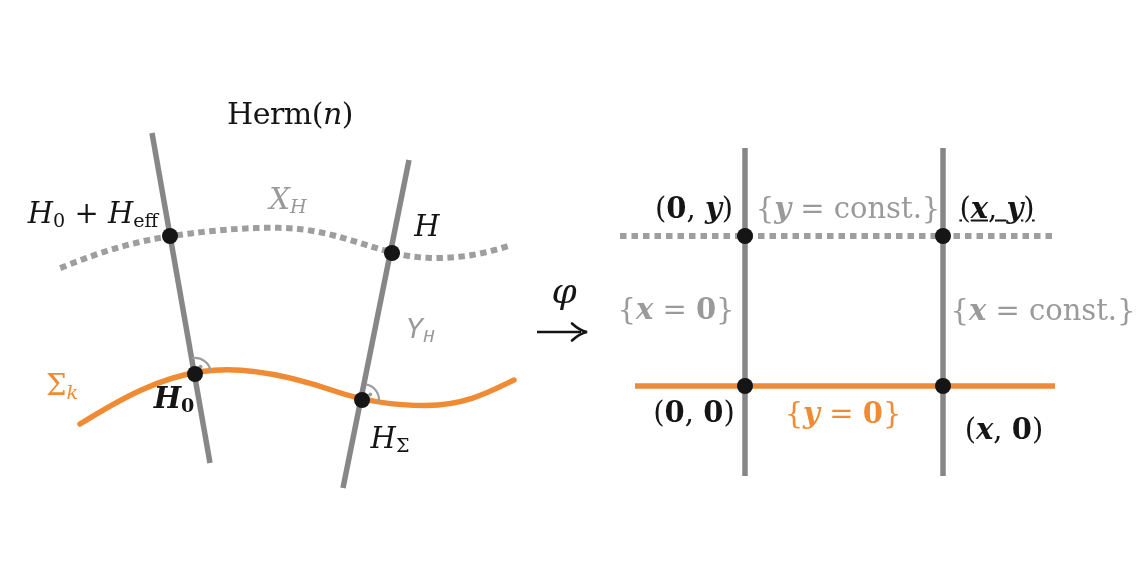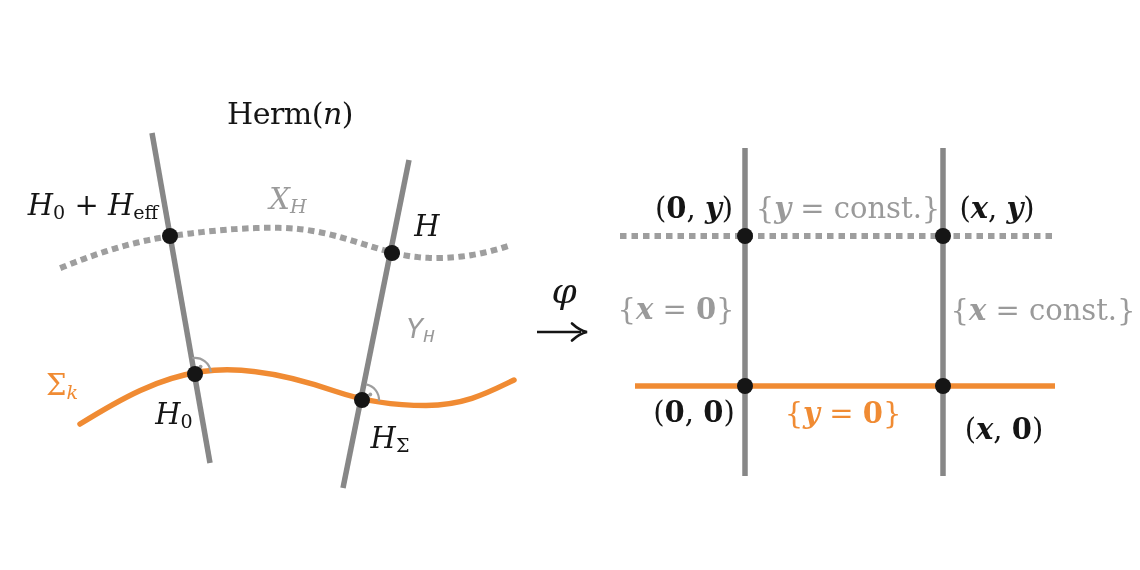--- a/index.html
+++ b/index.html
@@ -56,32 +56,32 @@
     <line x1="623" y1="236" x2="1053" y2="236" stroke="#9e9e9e" stroke-width="6" stroke-linecap="square" stroke-dasharray="0.5 11"></line>
     <line x1="635" y1="386" x2="1055" y2="386" stroke="#f08b33" stroke-width="5.5"></line>
 
     <circle cx="745" cy="236" r="8" fill="#151515"></circle>
     <circle cx="943" cy="236" r="8" fill="#151515"></circle>
     <circle cx="745" cy="386" r="8" fill="#151515"></circle>
     <circle cx="943" cy="386" r="8" fill="#151515"></circle>
   </svg>
 
   <div class="lbl title" style="left:290px;top:114px;">Herm(<i>n</i>)</div>
-  <div class="lbl" style="left:93px;top:205px;text-align:center;"><i>H</i><sub>0</sub> + <i>H</i><sub>eff</sub></div>
+  <div class="lbl" style="left:93px;top:213px;text-align:center;"><i>H</i><sub>0</sub> + <i>H</i><sub>eff</sub></div>
   <div class="lbl gray" style="left:288px;top:199px;"><i>X<sub>H</sub></i></div>
   <div class="lbl" style="left:427px;top:226px;"><i>H</i></div>
   <div class="lbl gray" style="left:420px;top:330px;font-family:Liberation Mono, monospace;"><i>Y<sub>H</sub></i></div>
   <div class="lbl orange" style="left:62px;top:385px;">Σ<sub><i>k</i></sub></div>
-  <div class="lbl" style="left:174px;top:414px;"><i>H</i><sub>0</sub></div>
+  <div class="lbl" style="left:174px;top:398px;font-weight:bold;"><i>H</i><sub>0</sub></div>
   <div class="lbl" style="left:390px;top:438px;"><i>H</i><sub>Σ</sub></div>
 
   <div class="lbl phi" style="left:564px;top:291px;">φ</div>
 
   <div class="lbl" style="left:694px;top:208px;">(<b>0</b>, <b><i>y</i></b>)</div>
   <div class="lbl gray" style="left:848px;top:208px;">{<b><i>y</i></b> = const.}</div>
-  <div class="lbl" style="left:997px;top:208px;">(<b><i>x</i></b>, <b><i>y</i></b>)</div>
+  <div class="lbl" style="left:997px;top:208px;text-decoration:underline;">(<b><i>x</i></b>, <b><i>y</i></b>)</div>
   <div class="lbl gray" style="left:676px;top:309px;">{<b><i>x</i></b> = <b>0</b>}</div>
   <div class="lbl gray" style="left:1043px;top:310px;">{<b><i>x</i></b> = const.}</div>
   <div class="lbl" style="left:694px;top:412px;">(<b>0</b>, <b>0</b>)</div>
   <div class="lbl orange" style="left:843px;top:413px;">{<b><i>y</i></b> = <b>0</b>}</div>
   <div class="lbl" style="left:1004px;top:412px;margin-top:17px;">(<b><i>x</i></b>, <b>0</b>)</div>
 
 </div>
 
 </body></html>

